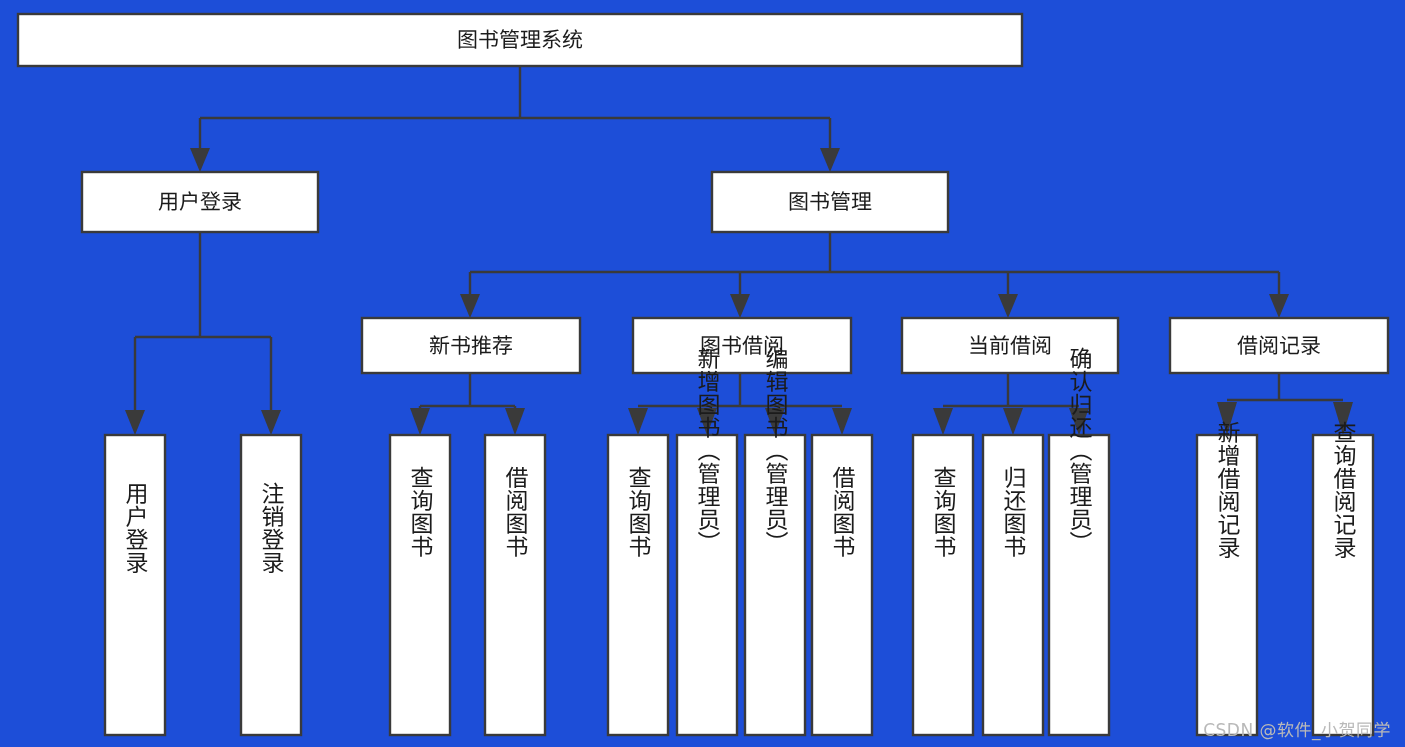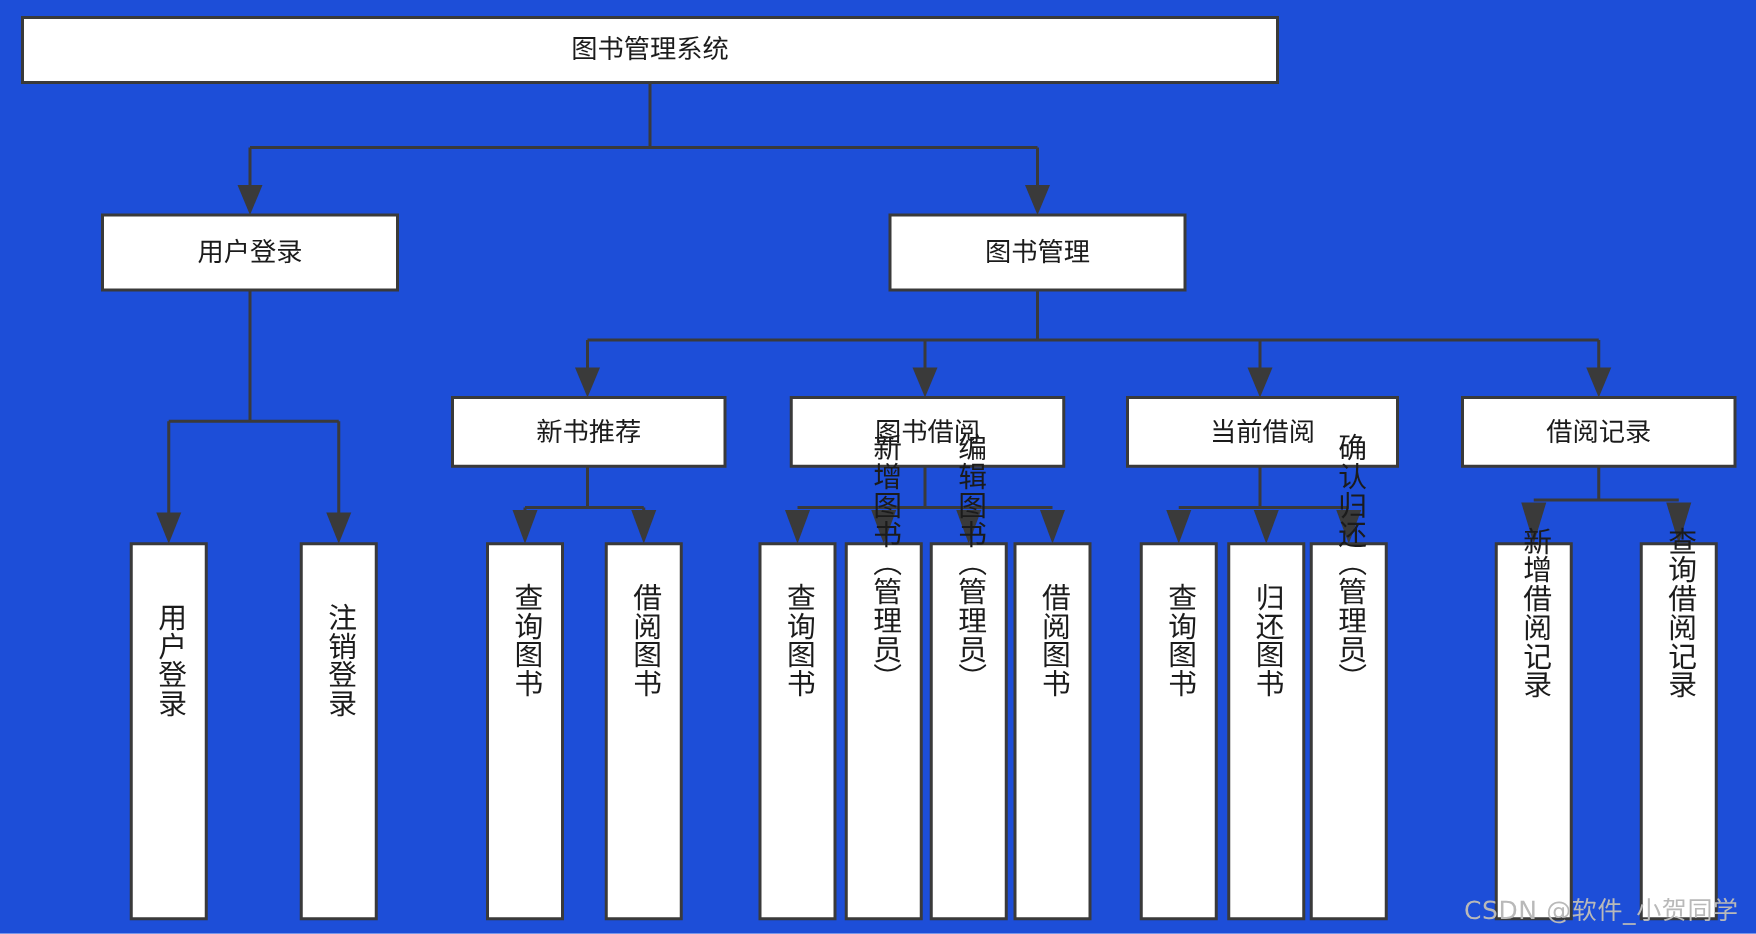--- a/index.html
+++ b/index.html
@@ -52,21 +52,21 @@
     fill: #1b1b1b;
     font-family: "DejaVu Sans", "Liberation Sans", sans-serif;
     font-size: 23px;
     text-anchor: middle;
   }
   .watermark {
     position: absolute;
     right: 14px;
     bottom: 6px;
     font-family: "DejaVu Sans", "Liberation Sans", sans-serif;
-    font-size: 20px;
+    font-size: 17px;
     color: #b9b9b9;
     white-space: nowrap;
     letter-spacing: 0.5px;
     pointer-events: none;
   }
 </style>
 </head>
 <body>
 
 <div id="diagram-root">

